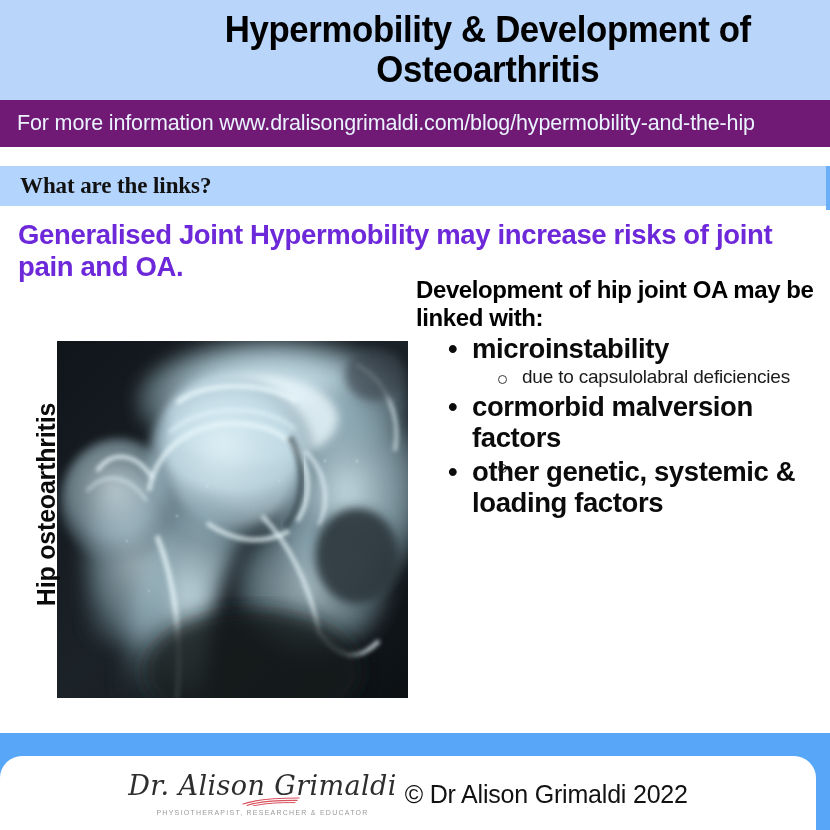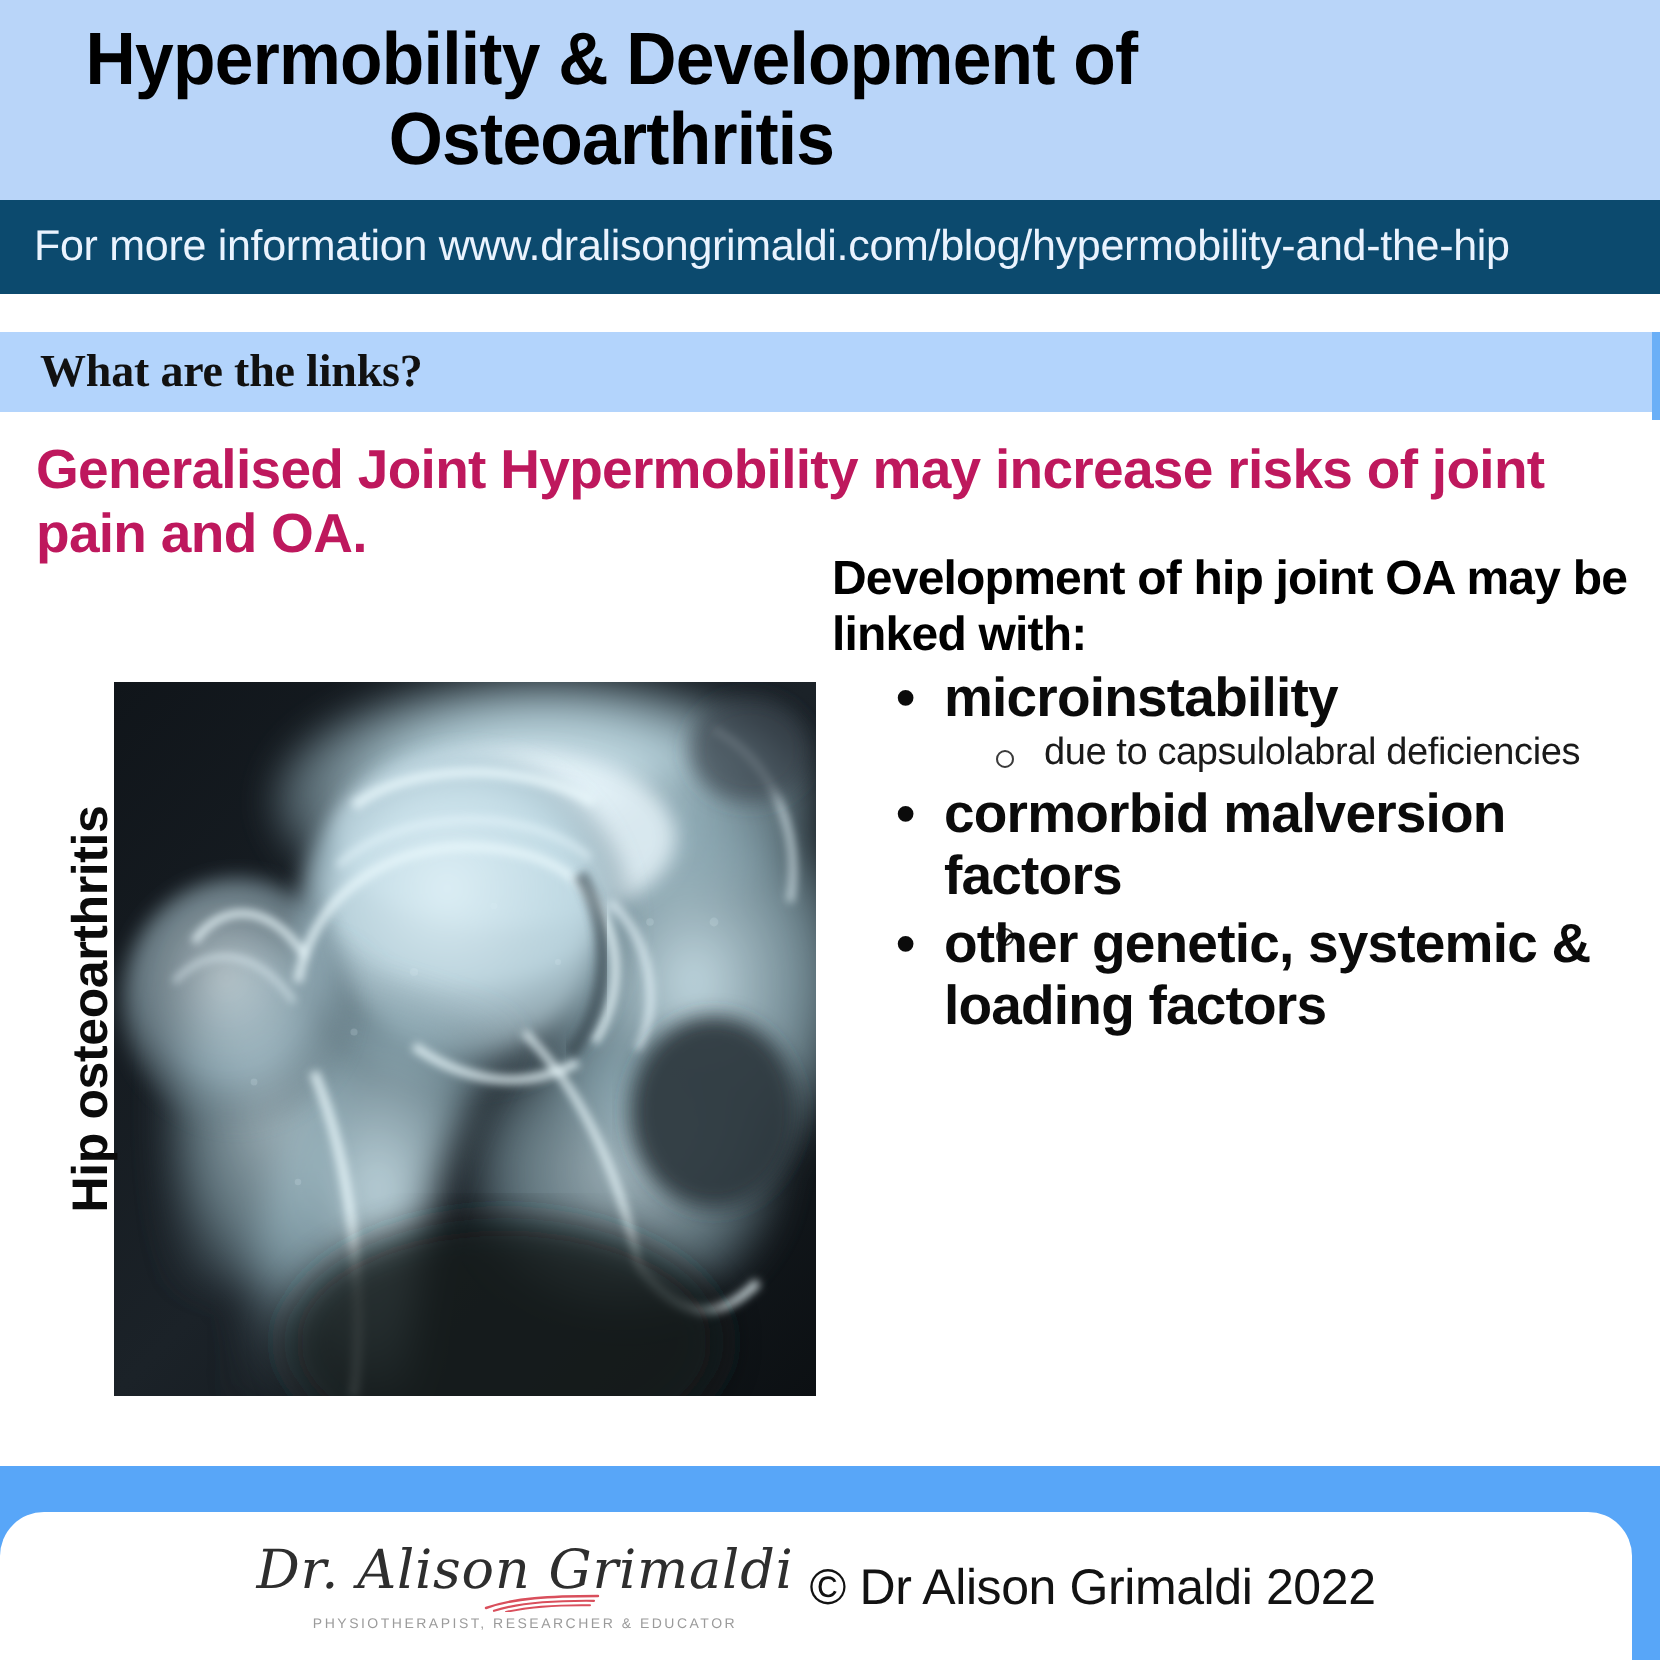--- a/index.html
+++ b/index.html
@@ -21,44 +21,44 @@
 
   
   .title-band {
     position: absolute;
     left: 0; top: 0;
     width: 830px;
     height: 100px;
     background: #b9d5f9;
     display: flex;
     align-items: center;
-    justify-content: flex-start;
+    justify-content: flex-end;
     box-sizing: border-box;
-    padding: 0 26px;
+    padding: 0 62px;
   }
   .title-text {
     font-family: "Liberation Sans", sans-serif;
     font-weight: bold;
     font-size: 37px;
     line-height: 1.08;
     letter-spacing: -0.4px;
     color: #000000;
     text-align: center;
     transform: scaleX(0.94);
     transform-origin: center center;
     white-space: pre-line;
   }
 
   
   .url-band {
     position: absolute;
     left: 0; top: 100px;
     width: 830px;
     height: 47px;
-    background: #0c4a6e;
+    background: #701a75;
     display: flex;
     align-items: center;
     box-sizing: border-box;
     padding-left: 17px;
   }
   .url-text {
     font-family: "Liberation Sans", sans-serif;
     font-weight: 400;
     font-size: 21.5px;
     color: #eaf3fe;
@@ -96,21 +96,21 @@
   
   .lead {
     position: absolute;
     left: 18px;
     top: 219px;
     width: 790px;
     font-family: "Liberation Sans", sans-serif;
     font-weight: bold;
     font-size: 27.5px;
     line-height: 1.18;
-    color: #be185d;
+    color: #6d28d9;
     letter-spacing: -0.35px;
   }
 
   
   .xray-wrap {
     position: absolute;
     left: 57px;
     top: 341px;
     width: 351px;
     height: 357px;

